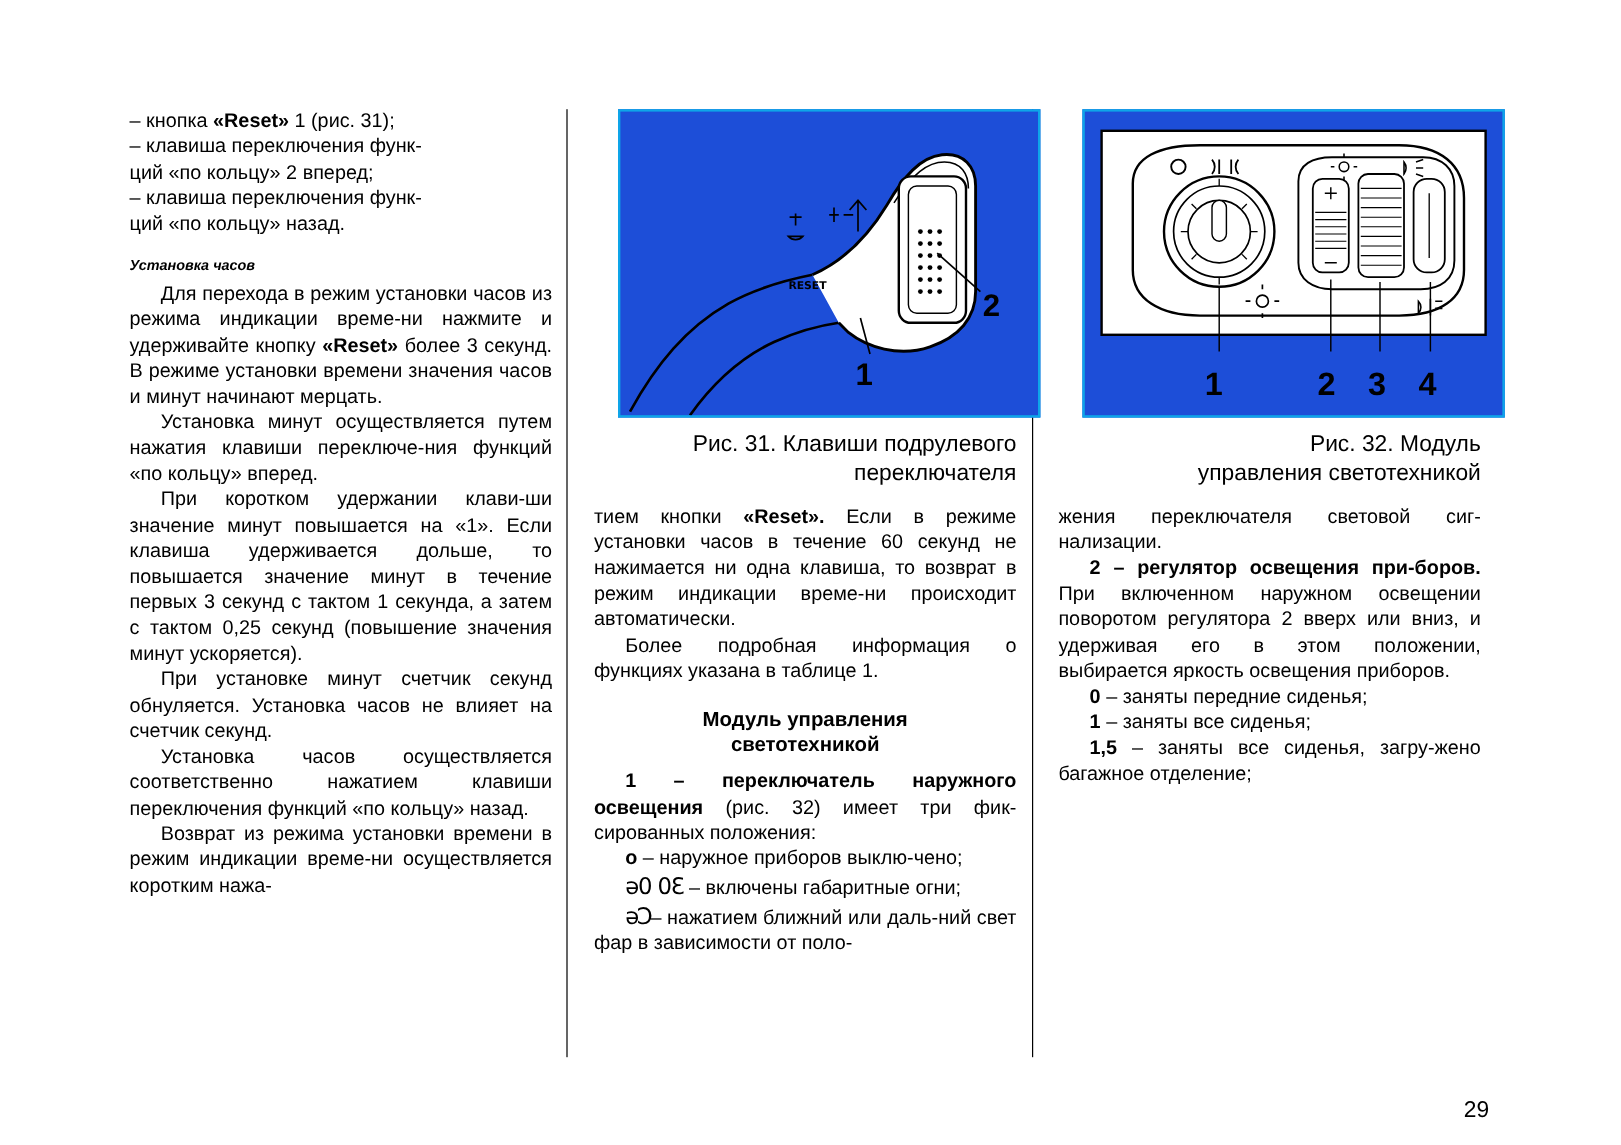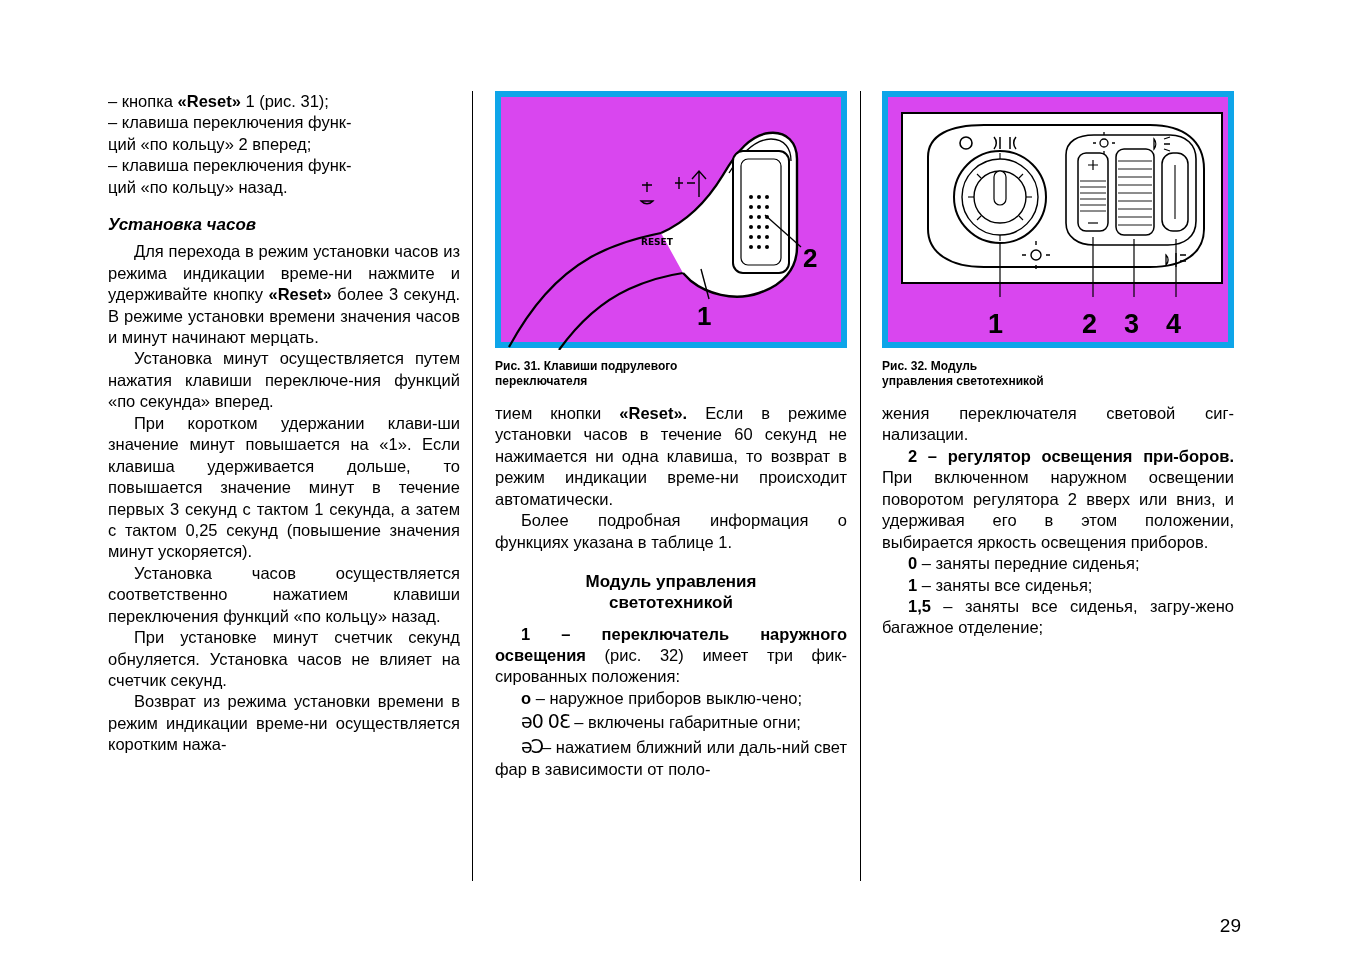--- a/index.html
+++ b/index.html
@@ -51,42 +51,43 @@
     text-indent: 26px;
   }
   p.noind { text-indent: 0; }
 
   .hdr-italic {
     font-weight: bold;
     font-style: italic;
     text-indent: 0;
     margin-top: 16px;
     margin-bottom: 5px;
-    font-size: 17px;
+    font-size: 12px;
   }
   .hdr-center {
     font-weight: bold;
     text-align: center;
     text-indent: 0;
     margin-top: 18px;
     margin-bottom: 10px;
     font-size: 17px;
     line-height: 1.25;
   }
   b { font-weight: bold; }
 
   .figbox {
-    border: 6px solid #0ea5e9;
-    background: #d946ef;
+    border: 2px solid #0ea5e9;
+    background: #1d4ed8;
     box-sizing: border-box;
+    margin-left: 20px;
   }
   .figcap {
-    text-align: left;
-    font-weight: bold;
-    font-size: 12px;
+    text-align: right;
+    font-weight: normal;
+    font-size: 19px;
     line-height: 1.25;
     margin-top: 11px;
     margin-bottom: 14px;
     text-indent: 0;
   }
   .pagenum {
     position: absolute;
     right: 110px;
     bottom: 30px;
     font-size: 19px;
@@ -103,24 +104,24 @@
   <div class="divider div2"></div>
 
   <div class="col col1">
     <p class="noind">– кнопка <b>«Reset»</b> 1 (рис. 31);</p>
     <p class="noind">– клавиша переключения функ-<br>ций «по кольцу» 2 вперед;</p>
     <p class="noind">– клавиша переключения функ-<br>ций «по кольцу» назад.</p>
 
     <p class="hdr-italic">Установка часов</p>
 
     <p>Для перехода в режим установки часов из режима индикации време-ни нажмите и удерживайте кнопку <b>«Reset»</b> более 3 секунд. В режиме установки времени значения часов и минут начинают мерцать.</p>
-    <p>Установка минут осуществляется путем нажатия клавиши переключе-ния функций «по секунда» вперед.</p>
+    <p>Установка минут осуществляется путем нажатия клавиши переключе-ния функций «по кольцу» вперед.</p>
     <p>При коротком удержании клави-ши значение минут повышается на «1». Если клавиша удерживается дольше, то повышается значение минут в течение первых 3 секунд с тактом 1 секунда, а затем с тактом 0,25 секунд (повышение значения минут ускоряется).</p>
+    <p>При установке минут счетчик секунд обнуляется. Установка часов не влияет на счетчик секунд.</p>
     <p>Установка часов осуществляется соответственно нажатием клавиши переключения функций «по кольцу» назад.</p>
-    <p>При установке минут счетчик секунд обнуляется. Установка часов не влияет на счетчик секунд.</p>
     <p>Возврат из режима установки времени в режим индикации време-ни осуществляется коротким нажа-</p>
   </div>
 
   <div class="col col2">
 
     <div class="figbox" style="width:352px;height:257px;">
       <svg class="fig-svg" width="348" height="253" viewBox="0 0 348 253">
 
         <path d="M8 250 C 30 210, 55 180, 90 160 C 115 146, 140 140, 160 136" fill="none" stroke="#000" stroke-width="2.2"></path>
         <path d="M58 253 C 78 225, 100 205, 128 192 C 150 182, 168 178, 182 176" fill="none" stroke="#000" stroke-width="2.2"></path>

